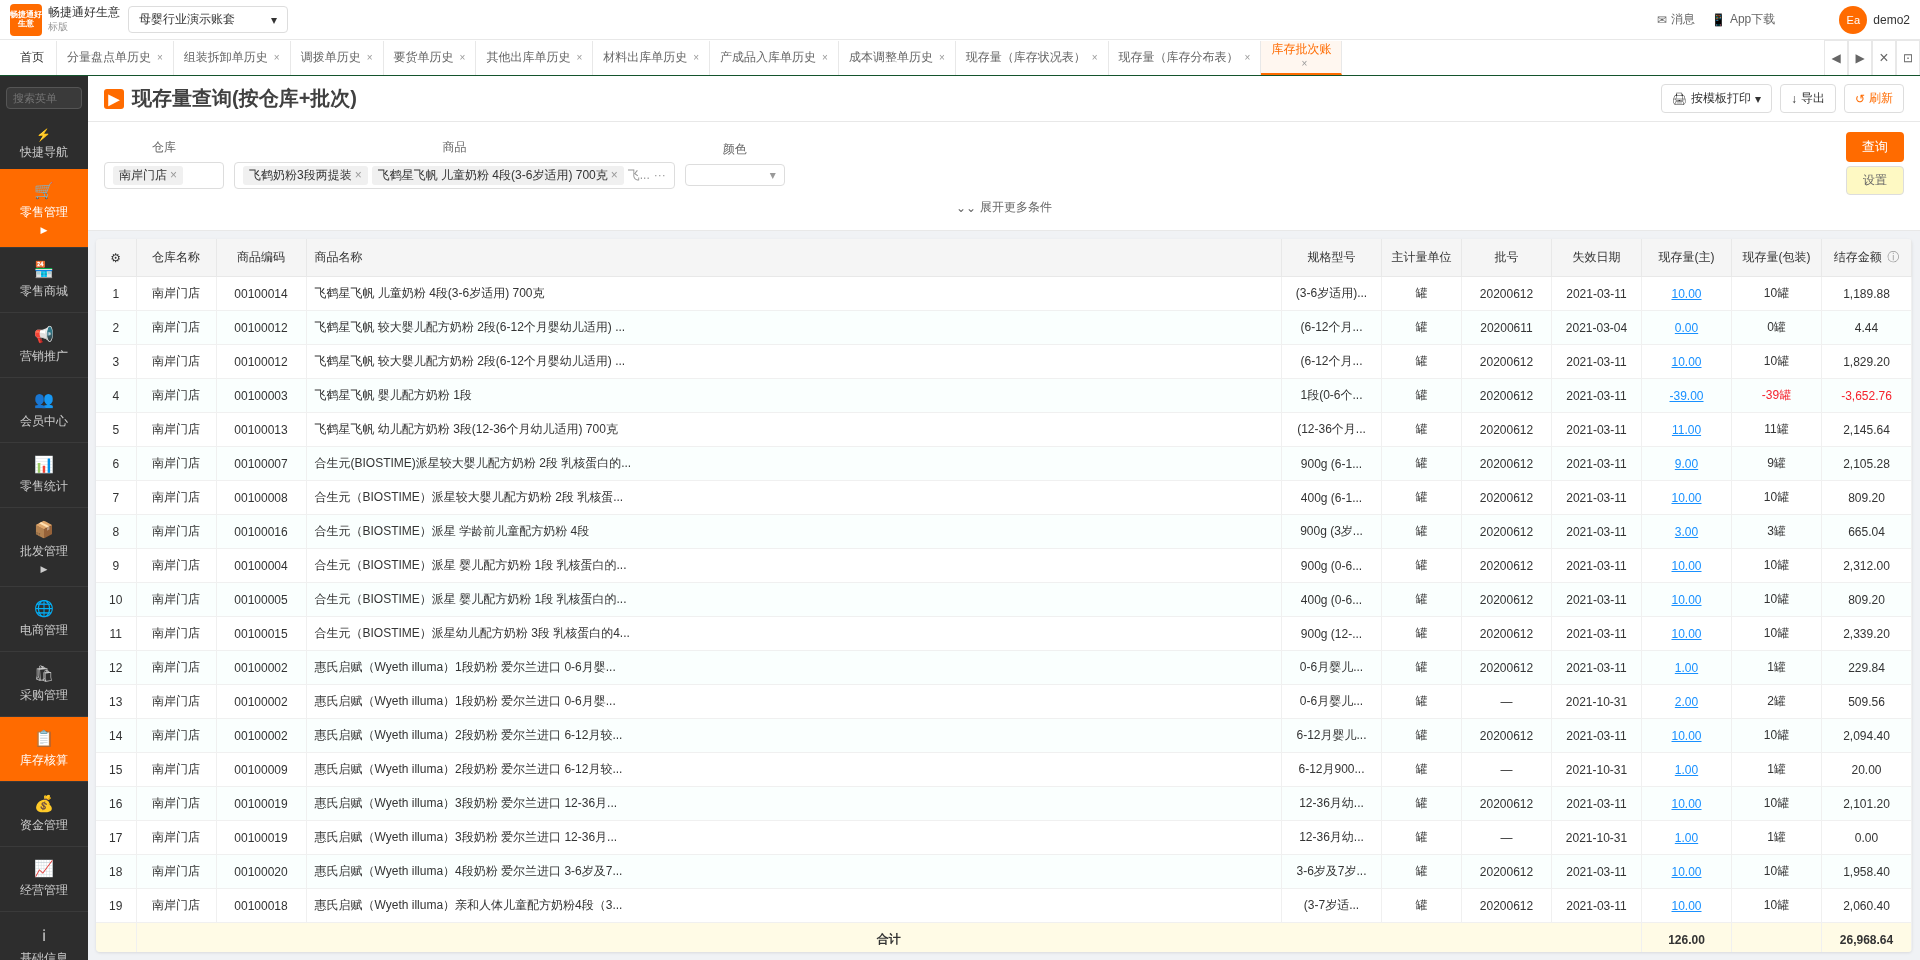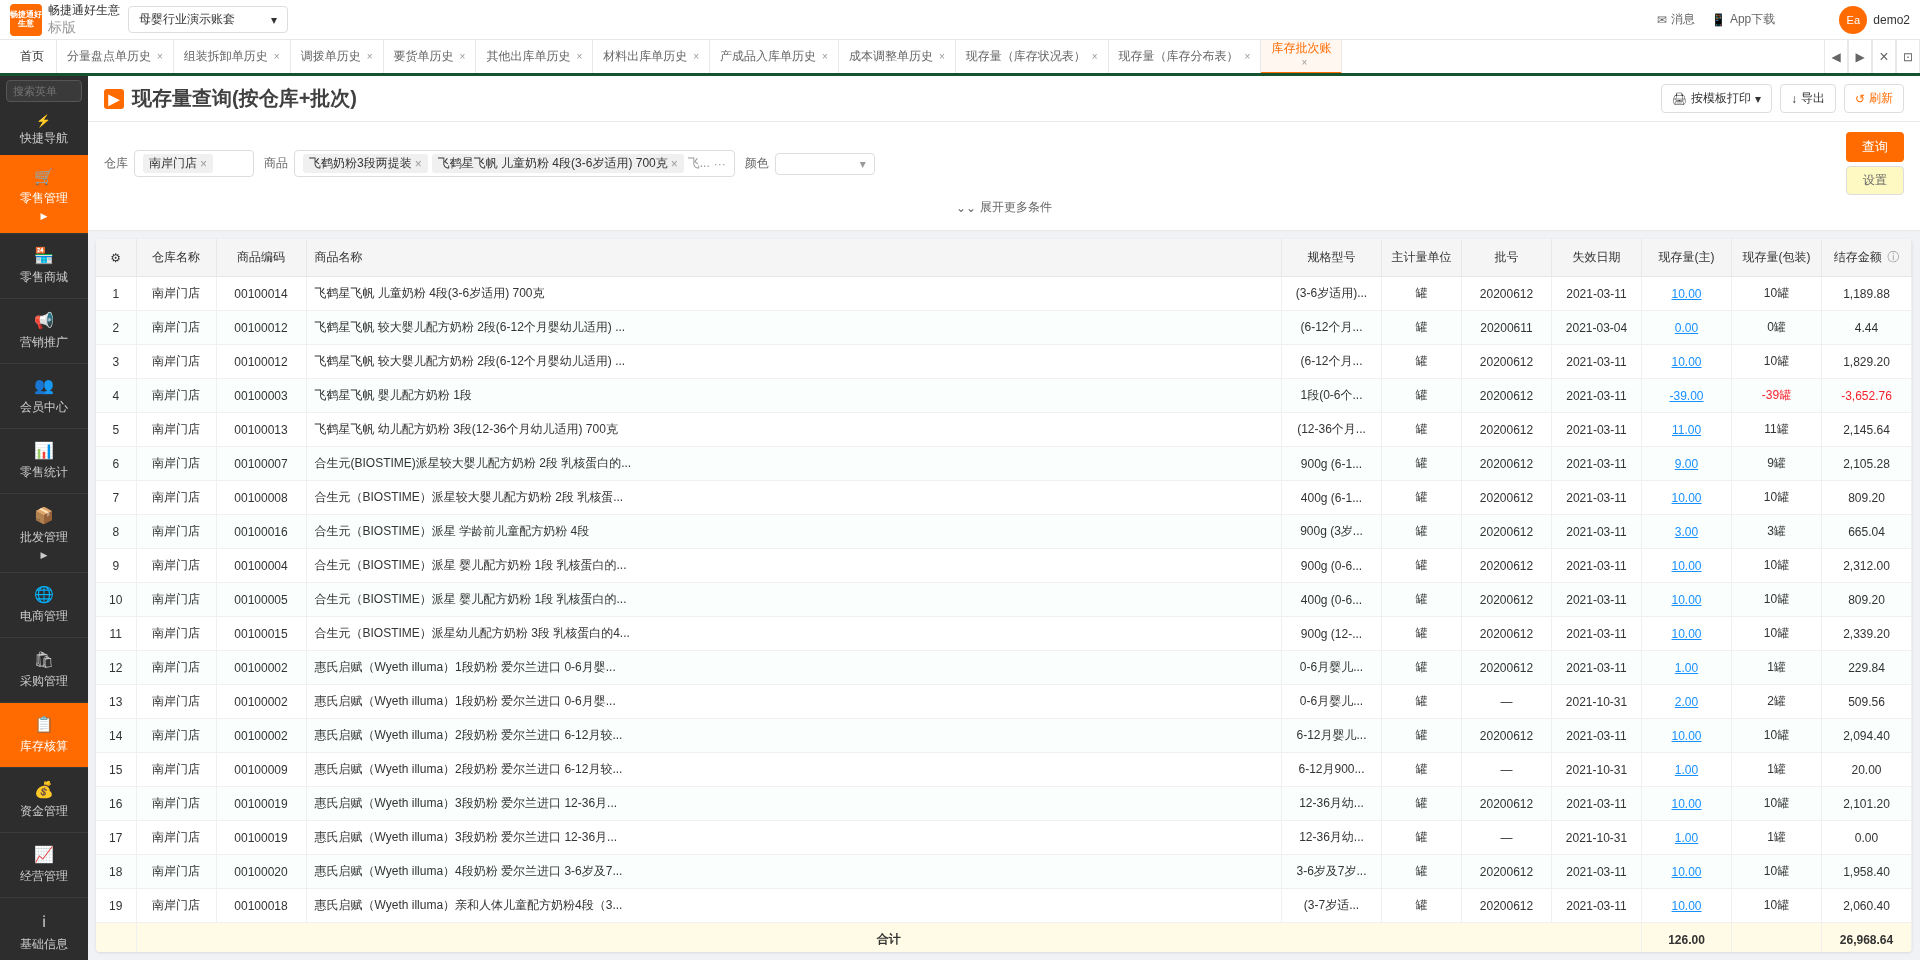--- a/index.html
+++ b/index.html
@@ -12,55 +12,55 @@
     .logo-icon { width: 32px; height: 32px; background: #ff6b00; border-radius: 4px; display: flex; align-items: center; justify-content: center; color: white; font-size: 10px; font-weight: bold; }
     .logo-text { font-size: 11px; color: #333; line-height: 1.3; }
     .store-selector { display: flex; align-items: center; gap: 4px; padding: 4px 10px; border: 1px solid #ddd; border-radius: 4px; cursor: pointer; color: #333; font-size: 12px; min-width: 160px; }
     .topbar-right { display: flex; align-items: center; gap: 16px; }
     .topbar-msg { display: flex; align-items: center; gap: 4px; color: #666; cursor: pointer; }
     .topbar-app { display: flex; align-items: center; gap: 4px; color: #666; cursor: pointer; }
     .avatar { width: 28px; height: 28px; border-radius: 50%; background: #ff6b00; display: flex; align-items: center; justify-content: center; color: white; font-size: 11px; margin-left: 48px; }
     .username { color: #333; cursor: pointer; }
 
     
-    .tabbar { background: #fff; height: 36px; display: flex; align-items: center; padding: 0 0 0 8px; border-bottom: 3px solid #14532d; overflow: hidden; flex-shrink: 0; }
+    .tabbar { background: #fff; height: 36px; display: flex; align-items: center; padding: 0 0 0 8px; border-bottom: 1px solid #14532d; overflow: hidden; flex-shrink: 0; }
     .tab-item { display: flex; align-items: center; padding: 0 10px; height: 34px; border-right: 1px solid #e8e8e8; cursor: pointer; white-space: nowrap; color: #666; font-size: 12px; flex-shrink: 0; }
     .tab-item.active { color: #ff6b00; border-bottom: 2px solid #ff6b00; background: #fff7f0; flex-direction: column; }
     .tab-item .close-btn { margin-left: 6px; color: #999; font-size: 10px; cursor: pointer; }
     .tab-home { color: #333; font-weight: 500; padding: 0 12px; }
     .tab-nav-btns { display: flex; margin-left: auto; }
     .tab-nav-btn { width: 24px; height: 36px; display: flex; align-items: center; justify-content: center; cursor: pointer; color: #666; border: 1px solid #e8e8e8; }
 
     
     .main-layout { display: flex; flex: 1; overflow: hidden; }
 
     
     .sidebar { width: 88px; background: #2d2d2d; display: flex; flex-direction: column; flex-shrink: 0; overflow-y: auto; }
     .sidebar-item { display: flex; flex-direction: column; align-items: center; justify-content: center; padding: 12px 4px; cursor: pointer; color: #ccc; font-size: 11px; gap: 4px; border-bottom: 1px solid #3a3a3a; }
     .sidebar-item.active { background: #ff6b00; color: white; }
     .sidebar-item .icon { font-size: 16px; }
-    .sidebar-search { padding: 4px 6px; }
+    .sidebar-search { padding: 11px 6px; }
     .sidebar-search input { width: 100%; padding: 4px 6px; border-radius: 4px; border: 1px solid #555; background: #3a3a3a; color: #ccc; font-size: 11px; }
     .sidebar-quick-nav { display: flex; flex-direction: column; align-items: center; padding: 8px 4px; cursor: pointer; color: #ccc; font-size: 11px; gap: 2px; }
 
     
     .content-area { flex: 1; display: flex; flex-direction: column; overflow: hidden; background: #f0f2f5; }
 
     
     .page-header { background: #fff; padding: 8px 16px; display: flex; align-items: center; justify-content: space-between; border-bottom: 1px solid #e8e8e8; flex-shrink: 0; }
     .page-title { font-size: 20px; font-weight: 600; color: #404040; }
     .page-actions { display: flex; align-items: center; gap: 8px; }
     .btn-template { display: flex; align-items: center; gap: 4px; padding: 5px 10px; border: 1px solid #ddd; border-radius: 4px; cursor: pointer; color: #333; background: #fff; font-size: 12px; }
     .btn-export { display: flex; align-items: center; gap: 4px; padding: 5px 10px; border: 1px solid #ddd; border-radius: 4px; cursor: pointer; color: #333; background: #fff; font-size: 12px; }
     .btn-refresh { display: flex; align-items: center; gap: 4px; padding: 5px 10px; border: 1px solid #ddd; border-radius: 4px; cursor: pointer; color: #ff6b00; background: #fff; font-size: 12px; }
 
     
     .filter-area { background: #fff; padding: 10px 16px; border-bottom: 1px solid #e8e8e8; flex-shrink: 0; }
     .filter-row { display: flex; align-items: center; gap: 10px; flex-wrap: wrap; }
-    .filter-item { display: flex; align-items: center; gap: 6px; }
+    .filter-item { display: flex; align-items: center; gap: 6px; flex-direction: column; }
     .filter-label { color: #666; white-space: nowrap; font-size: 12px; }
     .filter-tag-group { display: flex; align-items: center; gap: 4px; flex-wrap: wrap; border: 1px solid #ddd; border-radius: 4px; padding: 3px 8px; min-width: 120px; max-width: 220px; }
     .filter-tag { display: flex; align-items: center; gap: 3px; background: #f0f0f0; border-radius: 3px; padding: 1px 6px; font-size: 11px; color: #333; }
     .filter-tag .remove { cursor: pointer; color: #999; }
     .filter-more { color: #999; cursor: pointer; }
     .filter-tag-group-wide { display: flex; align-items: center; gap: 4px; flex-wrap: wrap; border: 1px solid #ddd; border-radius: 4px; padding: 3px 8px; max-width: 500px; flex: 1; }
     .filter-color-group { display: flex; align-items: center; gap: 4px; border: 1px solid #ddd; border-radius: 4px; padding: 3px 8px; min-width: 100px; flex: 1; }
     .filter-color-dropdown { color: #999; cursor: pointer; margin-left: auto; }
     .btn-query { background: #ff6b00; color: white; padding: 6px 16px; border-radius: 4px; border: none; cursor: pointer; font-size: 13px; font-weight: 500; }
     .btn-settings { background: #fef9c3; color: #666; padding: 5px 12px; border-radius: 4px; border: 1px solid #ddd; cursor: pointer; font-size: 12px; }
@@ -98,21 +98,21 @@
 <body>
 
 <div class="topbar">
   <div class="topbar-left">
     <div class="logo-area">
       <div class="logo-icon">
         <span style="font-size:8px;line-height:1.1;text-align:center;">畅捷通好生意</span>
       </div>
       <div class="logo-text">
         <div>畅捷通好生意</div>
-        <div style="color:#999;font-size:14px;">标版</div>
+        <div style="color:#999;font-size:10px;font-family:Liberation Mono, monospace;">标版</div>
       </div>
     </div>
     <div class="store-selector">
       <span>母婴行业演示账套</span>
       <span style="margin-left:auto;">▾</span>
     </div>
   </div>
   <div class="topbar-right">
     <div class="topbar-msg">
       <span>✉</span>

